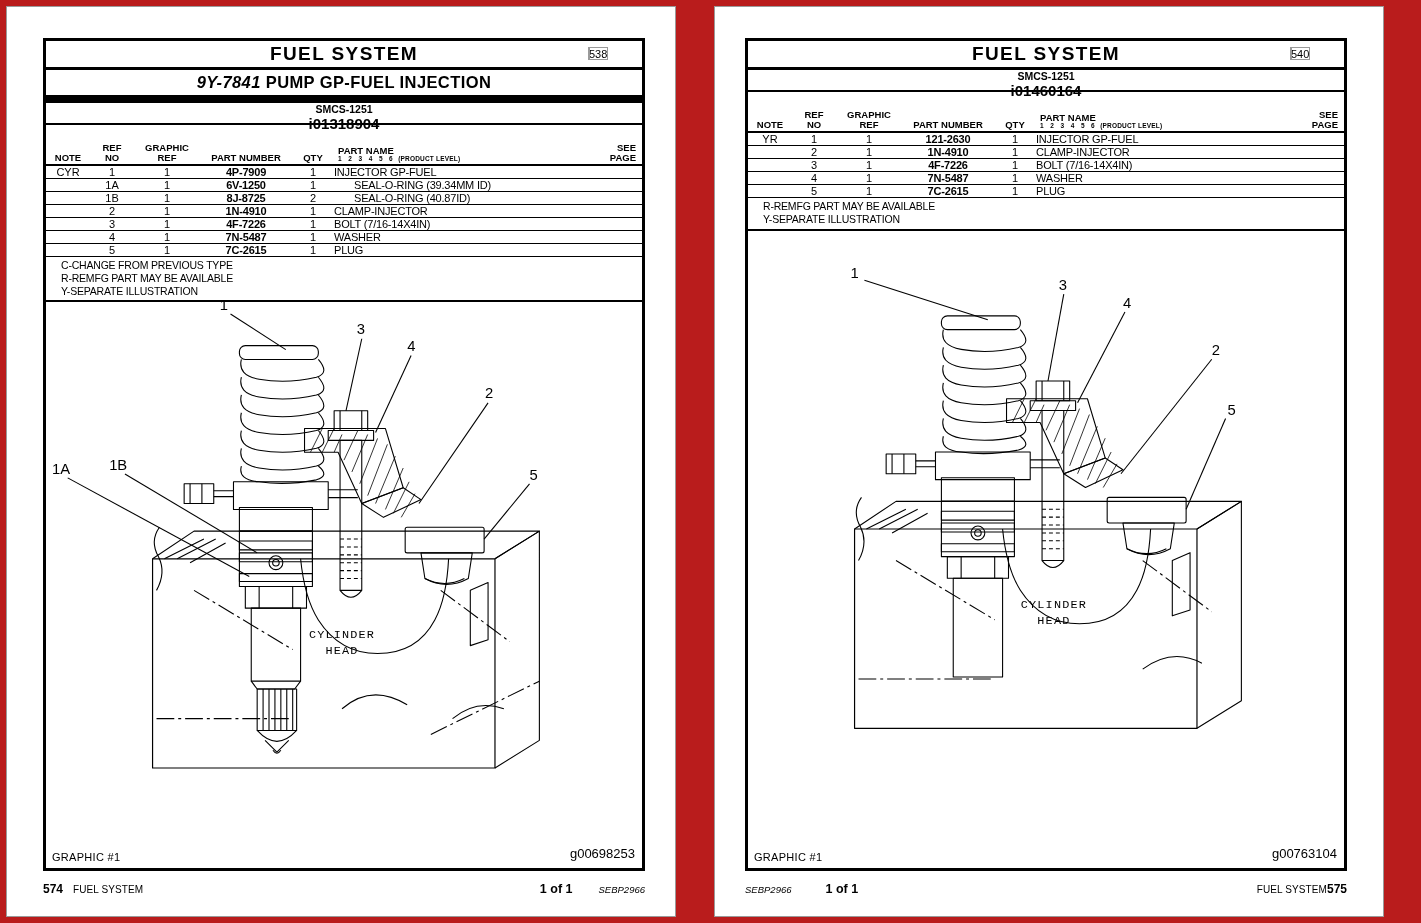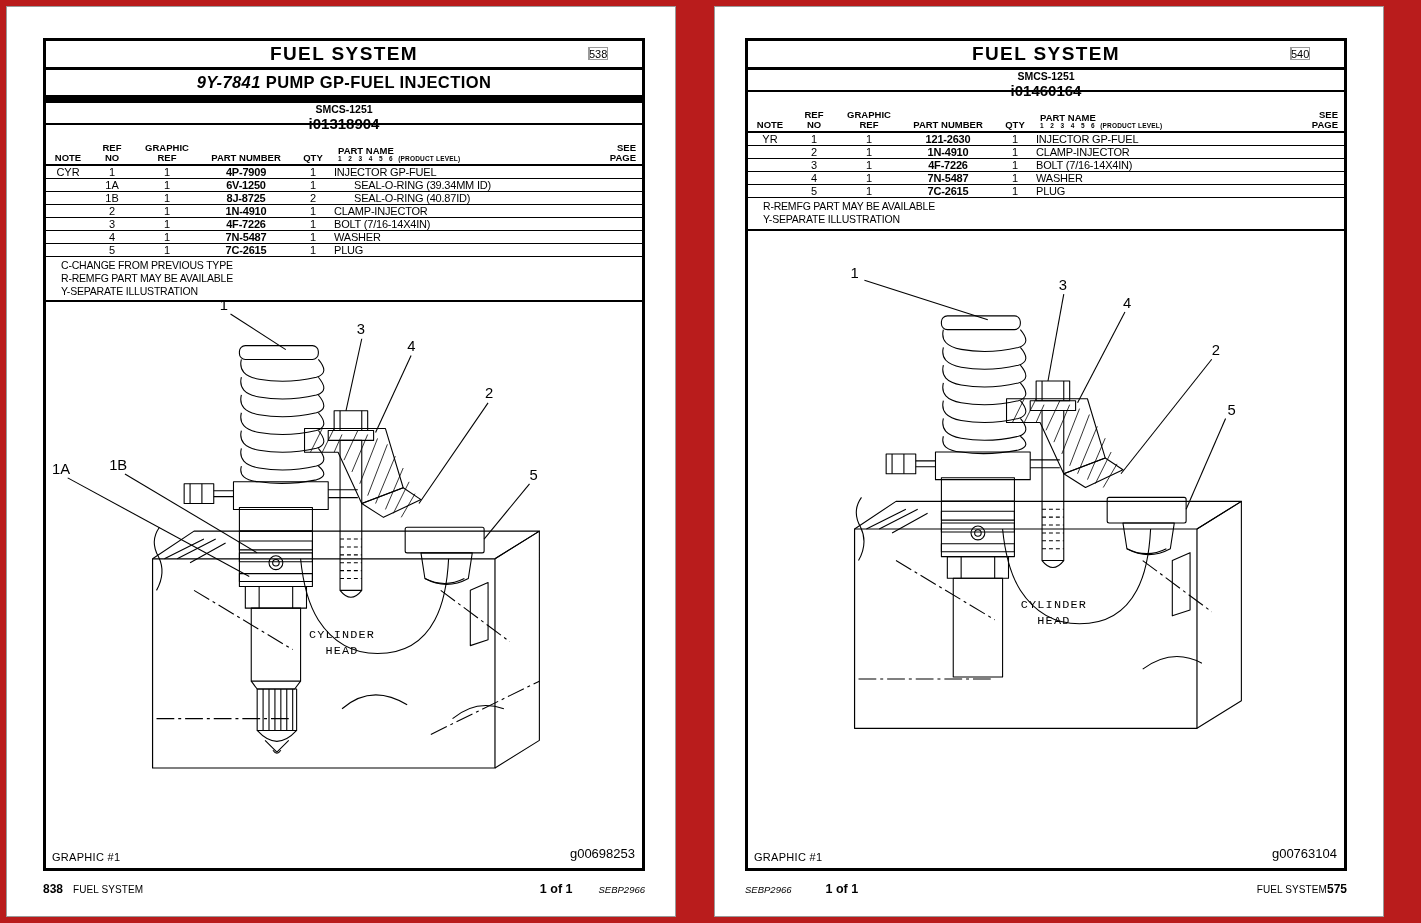--- a/index.html
+++ b/index.html
@@ -365,21 +365,21 @@
           </svg>
 
           <div class="graphic-label">GRAPHIC #1</div>
           <div class="graphic-id">g00698253</div>
         </div>
       </div>
     </div>
 
     <div class="footer">
       <div class="f-left">
-        <span class="pgnum">838</span>
+        <span class="pgnum">574</span>
         <span class="sect">FUEL SYSTEM</span>
       </div>
       <span class="ofn f-mid">1 of 1</span>
       <span class="doc f-right">SEBP2966</span>
     </div>
   </div>
 
   <div class="page" id="page-right">
     <div class="frame">
 

